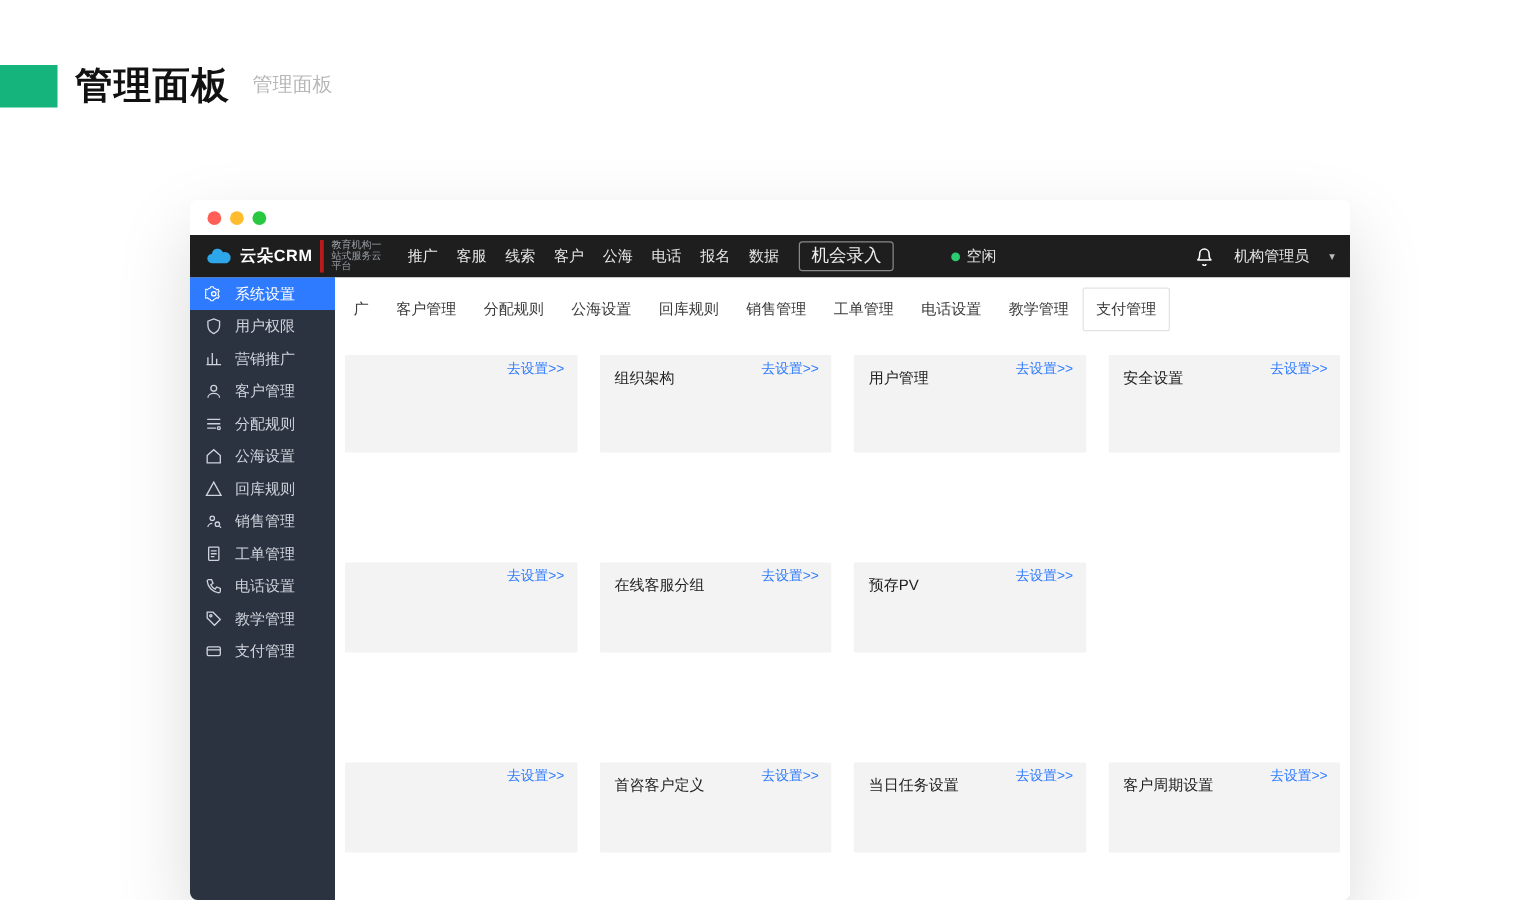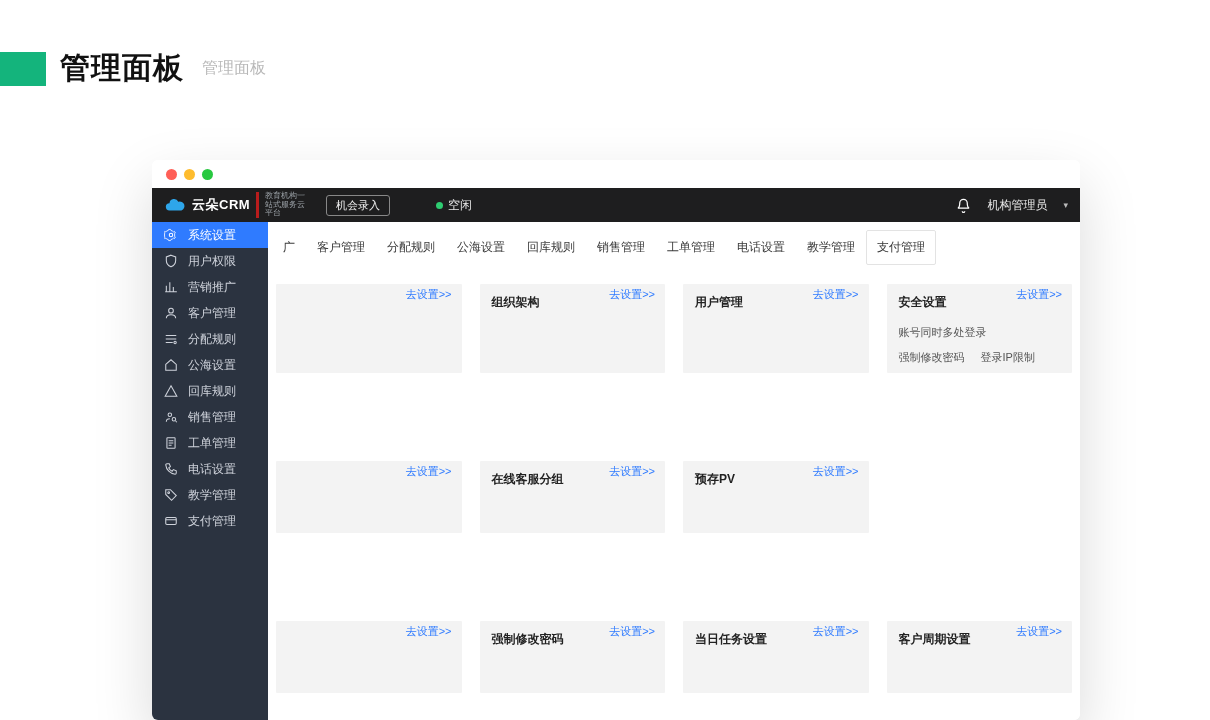--- a/index.html
+++ b/index.html
@@ -100,21 +100,21 @@
     padding-left: 6px;
     line-height: 1.1;
     width: 50px;
   }
   .nav-items { display:flex; gap:15px; }
   .nav-item { cursor:pointer; }
   .pill-btn {
     border: 1px solid #888;
     border-radius: 3px;
     padding: 2px 9px;
-    font-size: 11px;
+    font-size: 14px;
     cursor: pointer;
     color:#eee;
   }
   .status-dot { width:7px; height:7px; border-radius:50%; background:#2ecc71; display:inline-block; margin-right:5px; }
   .spacer { flex:1; }
   .bell { width:15px; height:15px; color:#fff; }
   .user-drop { display:flex; align-items:center; gap:16px; cursor:pointer; }
   .caret { font-size:9px; color:#bbb; }
 
   
@@ -173,21 +173,21 @@
   }
   .card {
     background:#f3f3f3;
     border-radius:1px;
     min-height: 72px;
     padding: 10px 12px 8px 12px;
     position:relative;
     font-size:12px;
   }
   .card.tall { min-height: 78px; }
-  .card-title { color:#222; font-weight:700; }
+  .card-title { color:#222; font-weight:400; }
   .card-link {
     position:absolute;
     right:10px;
     top:3px;
     color:#2f7bff;
     font-size:11px;
     cursor:pointer;
   }
   .card-chips {
     margin-top: 14px;
@@ -217,20 +217,30 @@
     <div class="dot green"></div>
   </div>
 
   <div class="topbar">
     <div class="brand">
       <svg class="brand-logo" viewBox="0 0 24 24" fill="currentColor">
           <path d="M19 18H6a4 4 0 010-8 5 5 0 019.6-1.5A4 4 0 0119 18z"></path>
         </svg>
       <span class="brand-name">云朵CRM</span>
       <span class="brand-tag">教育机构一站式服务云平台</span>
+    </div>
+    <div class="nav-items">
+      <span class="nav-item">推广</span>
+      <span class="nav-item">客服</span>
+      <span class="nav-item">线索</span>
+      <span class="nav-item">客户</span>
+      <span class="nav-item">公海</span>
+      <span class="nav-item">电话</span>
+      <span class="nav-item">报名</span>
+      <span class="nav-item">数据</span>
     </div>
     <span class="pill-btn">机会录入</span>
     <span style="display:flex;align-items:center;margin-left:30px;justify-content:flex-end;">
       <span class="status-dot"></span>
       <span>空闲</span>
     </span>
     <div class="spacer"></div>
     <svg class="bell" viewBox="0 0 24 24" fill="none" stroke="currentColor" stroke-width="2">
         <path d="M18 8a6 6 0 10-12 0c0 7-3 8-3 8h18s-3-1-3-8M10 21a2 2 0 004 0"></path>
       </svg>
@@ -336,35 +346,31 @@
           <span class="tab">工单管理</span>
           <span class="tab">电话设置</span>
           <span class="tab">教学管理</span>
           <span class="tab last">支付管理</span>
         </div>
 
       <div class="card-grid" id="grid0">
           <div class="card"><span class="card-title"></span><span class="card-link">去设置&gt;&gt;</span></div>
           <div class="card"><span class="card-title">组织架构</span><span class="card-link">去设置&gt;&gt;</span></div>
           <div class="card"><span class="card-title">用户管理</span><span class="card-link">去设置&gt;&gt;</span></div>
-          <div class="card tall"><span class="card-title">安全设置</span><span class="card-link">去设置&gt;&gt;</span><div class="card-chips">
-              <span>账号同时多处登录</span>
-              <span>强制修改密码</span>
-              <span>登录IP限制</span>
-            </div></div>
+          <div class="card tall"><span class="card-title">安全设置</span><span class="card-link">去设置&gt;&gt;</span></div>
         </div>
       <div class="section-gap"></div>
       <div class="card-grid" id="grid1">
           <div class="card"><span class="card-title"></span><span class="card-link">去设置&gt;&gt;</span></div>
           <div class="card"><span class="card-title">在线客服分组</span><span class="card-link">去设置&gt;&gt;</span></div>
           <div class="card"><span class="card-title">预存PV</span><span class="card-link">去设置&gt;&gt;</span></div>
           <div class="card" style="visibility: hidden;"></div>
         </div>
       <div class="section-gap"></div>
       <div class="card-grid" id="grid2">
           <div class="card"><span class="card-title"></span><span class="card-link">去设置&gt;&gt;</span></div>
-          <div class="card"><span class="card-title">强制修改密码</span><span class="card-link">去设置&gt;&gt;</span></div>
+          <div class="card"><span class="card-title">首咨客户定义</span><span class="card-link">去设置&gt;&gt;</span></div>
           <div class="card"><span class="card-title">当日任务设置</span><span class="card-link">去设置&gt;&gt;</span></div>
           <div class="card"><span class="card-title">客户周期设置</span><span class="card-link">去设置&gt;&gt;</span></div>
         </div>
     </div>
   </div>
 </div>
 
 </body></html>

